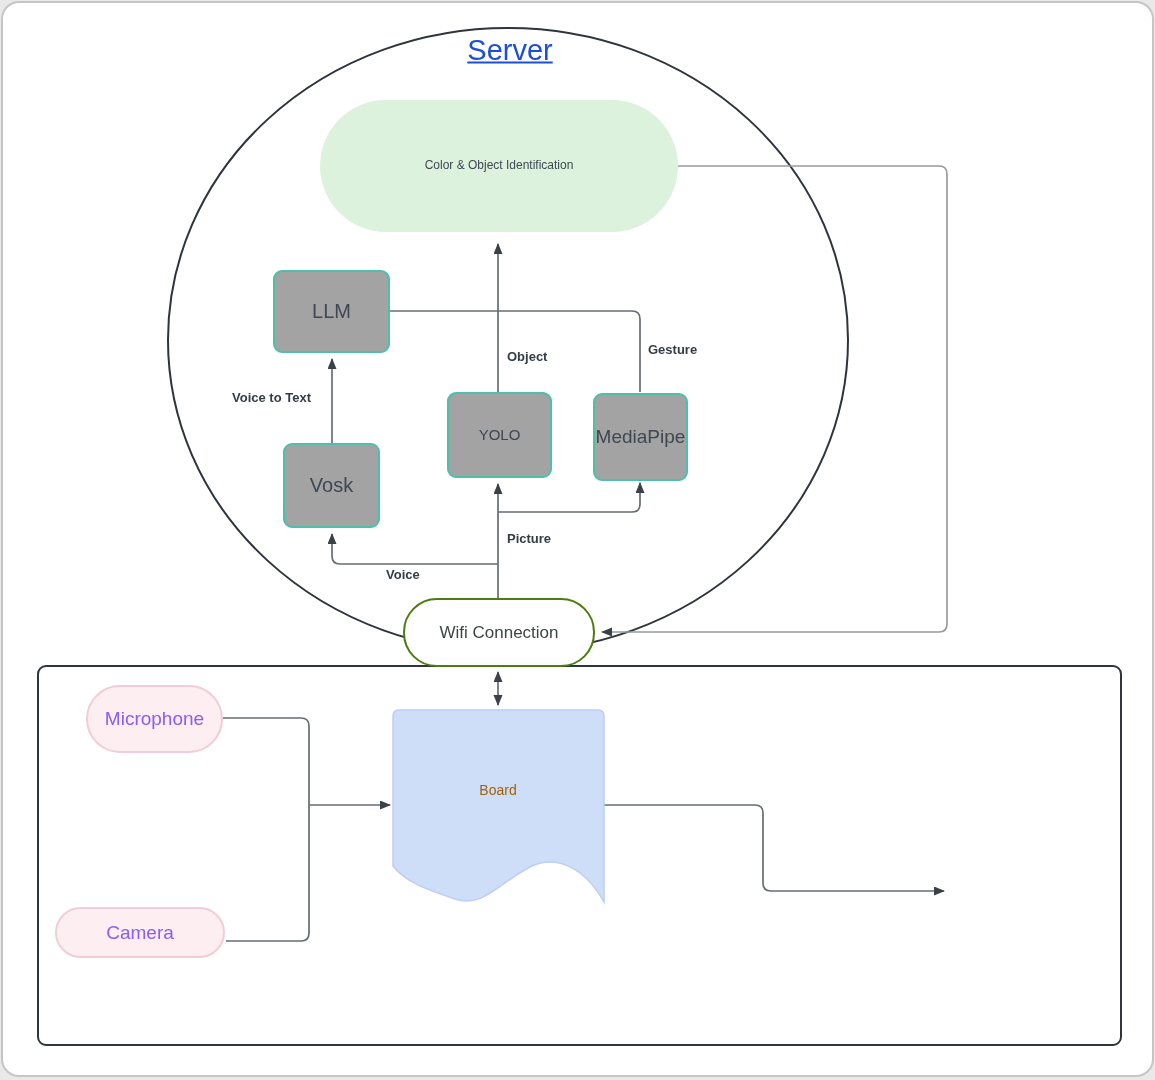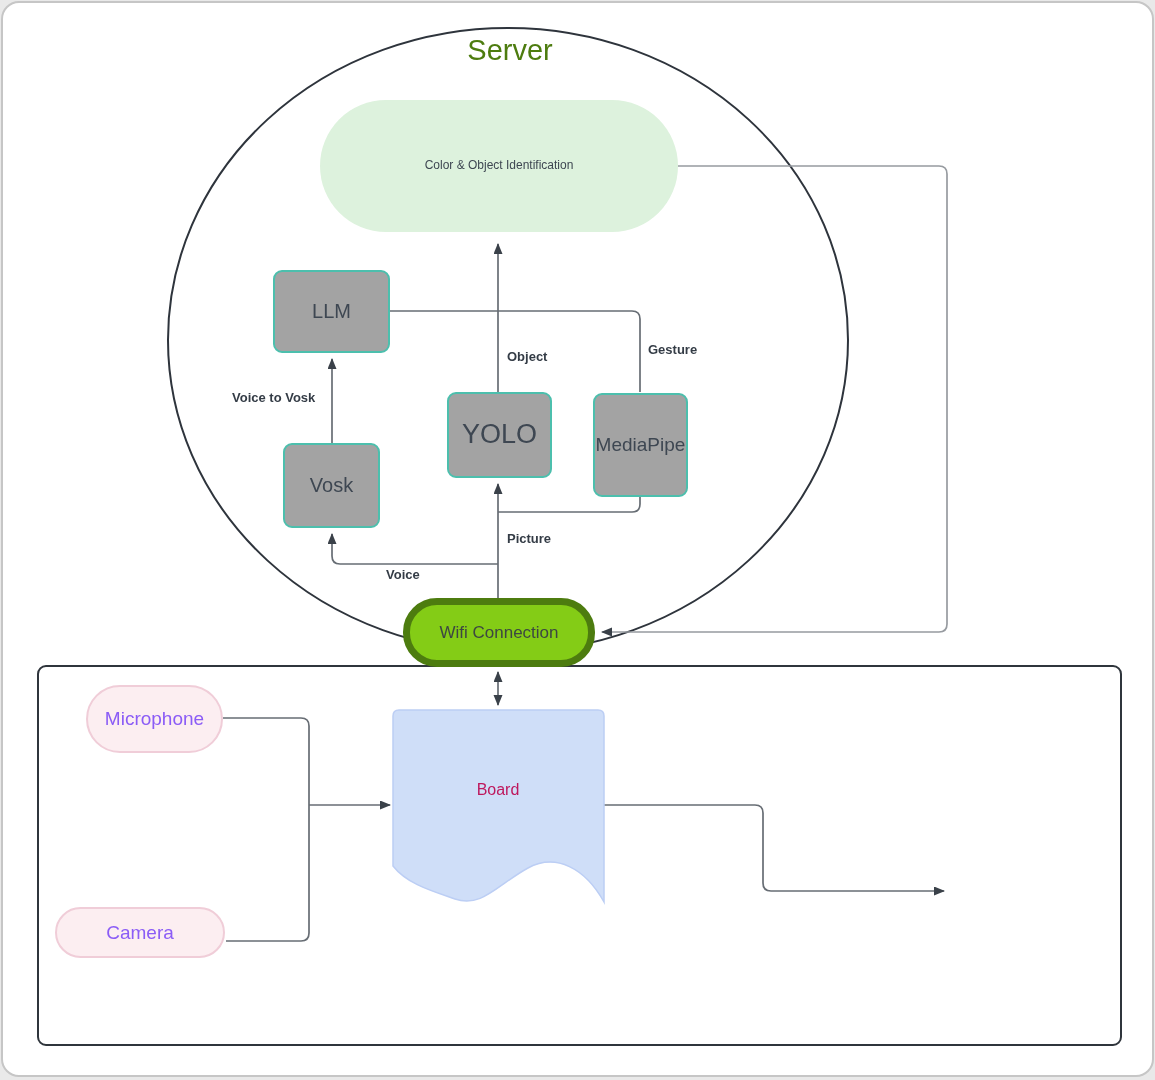--- a/index.html
+++ b/index.html
@@ -12,30 +12,30 @@
     position:absolute;left:1px;top:1px;width:1149px;height:1072px;
     background:#ffffff;border:2px solid #c6c6c6;border-radius:18px;
   }
   .lay{position:absolute;left:0;top:0;}
   
   .node{
     position:absolute;display:flex;align-items:center;justify-content:center;
     box-sizing:border-box;text-align:center;color:#3e4752;line-height:1.15;
   }
   .pill-green-plain{background:#ddf2dd;border:none;border-radius:66px;font-size:12px;}
-  .pill-green-dark{background:#84cc16;border:7px solid #4d7c0f;border-radius:34px;font-size:17px;color:#3d4742;text-align:center;}
+  .pill-green-dark{background:#ffffff;border:2px solid #4d7c0f;border-radius:34px;font-size:17px;color:#3d4742;text-align:center;}
   .box-teal{background:#a3a3a3;border:2px solid #4cbfad;border-radius:9px;font-size:20px;}
   .pill-pink{background:#fceef1;border:2px solid #f0cdd8;border-radius:35px;font-size:19px;color:#8b5cf6;}
-  .zone-label{position:absolute;color:#4d7c0f;transform:translate(-50%,-50%);white-space:nowrap;}
+  .zone-label{position:absolute;color:#1d4ed8;transform:translate(-50%,-50%);white-space:nowrap;text-decoration:underline;}
   .edge-label{position:absolute;font-size:13px;font-weight:bold;color:#343c46;white-space:nowrap;}
   .hardware-box{
     position:absolute;left:37px;top:665px;width:1085px;height:381px;
     border:2px solid #2f353c;border-radius:9px;box-sizing:border-box;background:transparent;
   }
-  .board-label{position:absolute;font-size:16px;color:#be185d;transform:translate(-50%,-50%);}
+  .board-label{position:absolute;font-size:14px;color:#a16207;transform:translate(-50%,-50%);}
 </style>
 </head>
 <body>
 
 <div class="page">
   <div class="canvas"></div>
 
   <svg class="lay" width="1155" height="1080" viewBox="0 0 1155 1080">
     <defs>
       <marker id="arr" markerUnits="userSpaceOnUse" markerWidth="12" markerHeight="10" refX="10" refY="4.5" orient="auto-start-reverse">
@@ -78,40 +78,40 @@
 
   <div class="zone-label" style="left:510px;top:50px;font-size:29px;">Server</div>
   <div class="hardware-box"></div>
 
   <div class="node pill-green-plain" style="left:320px;top:100px;width:358px;height:132px;">
     <span>Color &amp; Object Identification</span>
   </div>
   <div class="node box-teal" style="left:273px;top:270px;width:117px;height:83px;">
     <span>LLM</span>
   </div>
-  <div class="node box-teal" style="left:447px;top:392px;width:105px;height:86px;font-size:27px;">
+  <div class="node box-teal" style="left:447px;top:392px;width:105px;height:86px;font-size:15px;">
     <span>YOLO</span>
   </div>
-  <div class="node box-teal" style="left:593px;top:393px;width:95px;height:104px;font-size:19px;">
+  <div class="node box-teal" style="left:593px;top:393px;width:95px;height:88px;font-size:19px;">
     <span>MediaPipe</span>
   </div>
   <div class="node box-teal" style="left:283px;top:443px;width:97px;height:85px;">
     <span>Vosk</span>
   </div>
 
   <div class="node pill-green-dark" style="left:403px;top:598px;width:192px;height:69px;">
     <span>Wifi Connection</span>
   </div>
 
   <div class="node pill-pink" style="left:86px;top:685px;width:137px;height:68px;">
     <span>Microphone</span>
   </div>
   <div class="node pill-pink" style="left:55px;top:907px;width:170px;height:51px;">
     <span>Camera</span>
   </div>
   <div class="board-label" style="left:498px;top:790px;">Board</div>
 
-  <div class="edge-label" style="left:232px;top:390px;">Voice to Vosk</div>
+  <div class="edge-label" style="left:232px;top:390px;">Voice to Text</div>
   <div class="edge-label" style="left:507px;top:349px;">Object</div>
   <div class="edge-label" style="left:648px;top:342px;">Gesture</div>
   <div class="edge-label" style="left:507px;top:531px;">Picture</div>
   <div class="edge-label" style="left:386px;top:567px;">Voice</div>
 </div>
 
 </body></html>

